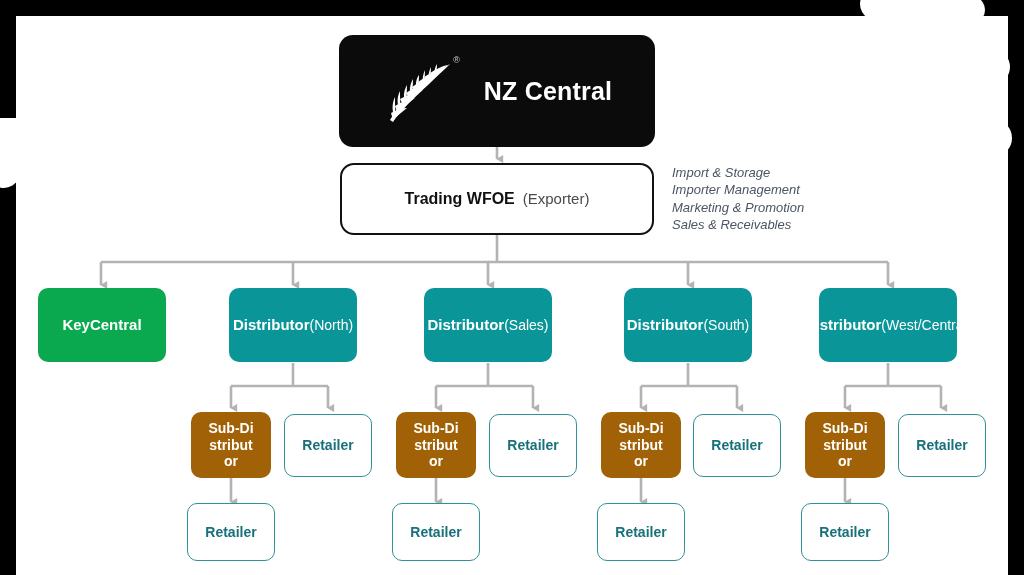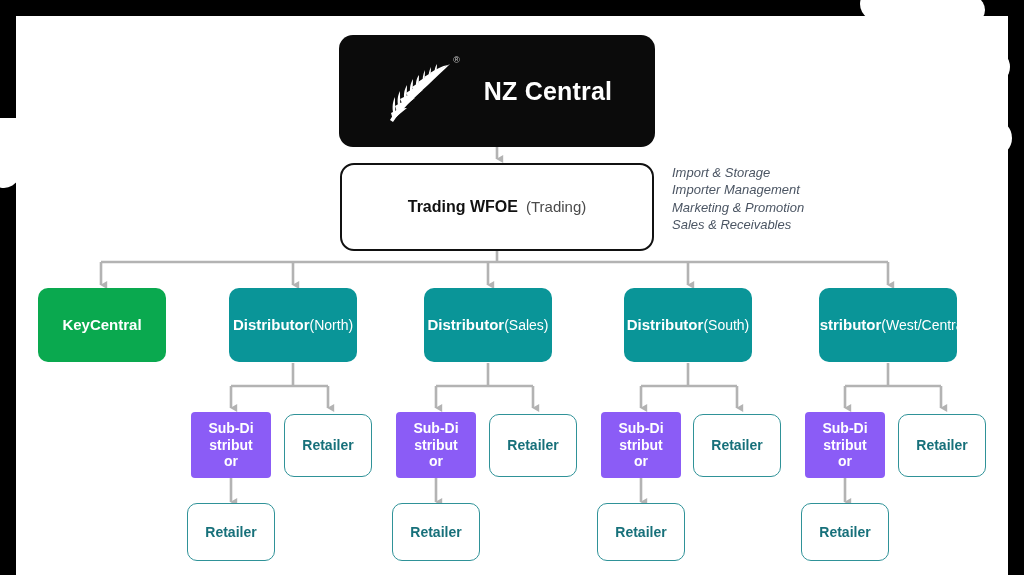--- a/index.html
+++ b/index.html
@@ -133,22 +133,22 @@
 
   .node-dist {
     background: #0a9598;
     border-radius: 10px;
     color: #ffffff;
   }
   .dist-title { font-size: 15px; font-weight: bold; }
   .dist-region { font-size: 14px; font-weight: normal; }
 
   .node-sub {
-    background: #8b5cf6;
-    border-radius: 4px;
+    background: #a16207;
+    border-radius: 10px;
     color: #ffffff;
     font-size: 14px;
     font-weight: bold;
     padding: 0 14px;
     word-break: break-all;
   }
 
   .node-retail {
     background: #ffffff;
     border: 1.6px solid #2f9298;
@@ -243,23 +243,23 @@
           <path d="M41 30 C40 25 41 20 43 16 C43 22 42 27 43 31 Z"></path>
           <path d="M47 25 C46 21 47 17 49 13 C49 18 48 22 49 26 Z"></path>
           <path d="M53 20 C52 16 53 13 55 10 C55 14 54 18 55 21 Z"></path>
         </g>
       </svg>
       <span class="reg-mark">®</span>
     </span>
     <span class="exporter-title">NZ Central</span>
   </div>
 
-  <div class="node node-wfoe" style="left:340px; top:163px; width:314px; height:88px;">
+  <div class="node node-wfoe" style="left:340px; top:163px; width:314px; height:72px;">
     <span class="wfoe-main">Trading WFOE</span>
-    <span class="wfoe-sub">(Trading)</span>
+    <span class="wfoe-sub">(Exporter)</span>
   </div>
 
   <div class="annotations" style="left:672px; top:164px;">
     <div>Import &amp; Storage</div>
     <div>Importer Management</div>
     <div>Marketing &amp; Promotion</div>
     <div>Sales &amp; Receivables</div>
   </div>
 
   <div class="node node-key" style="left:38px; top:288px; width:128px; height:74px;">

